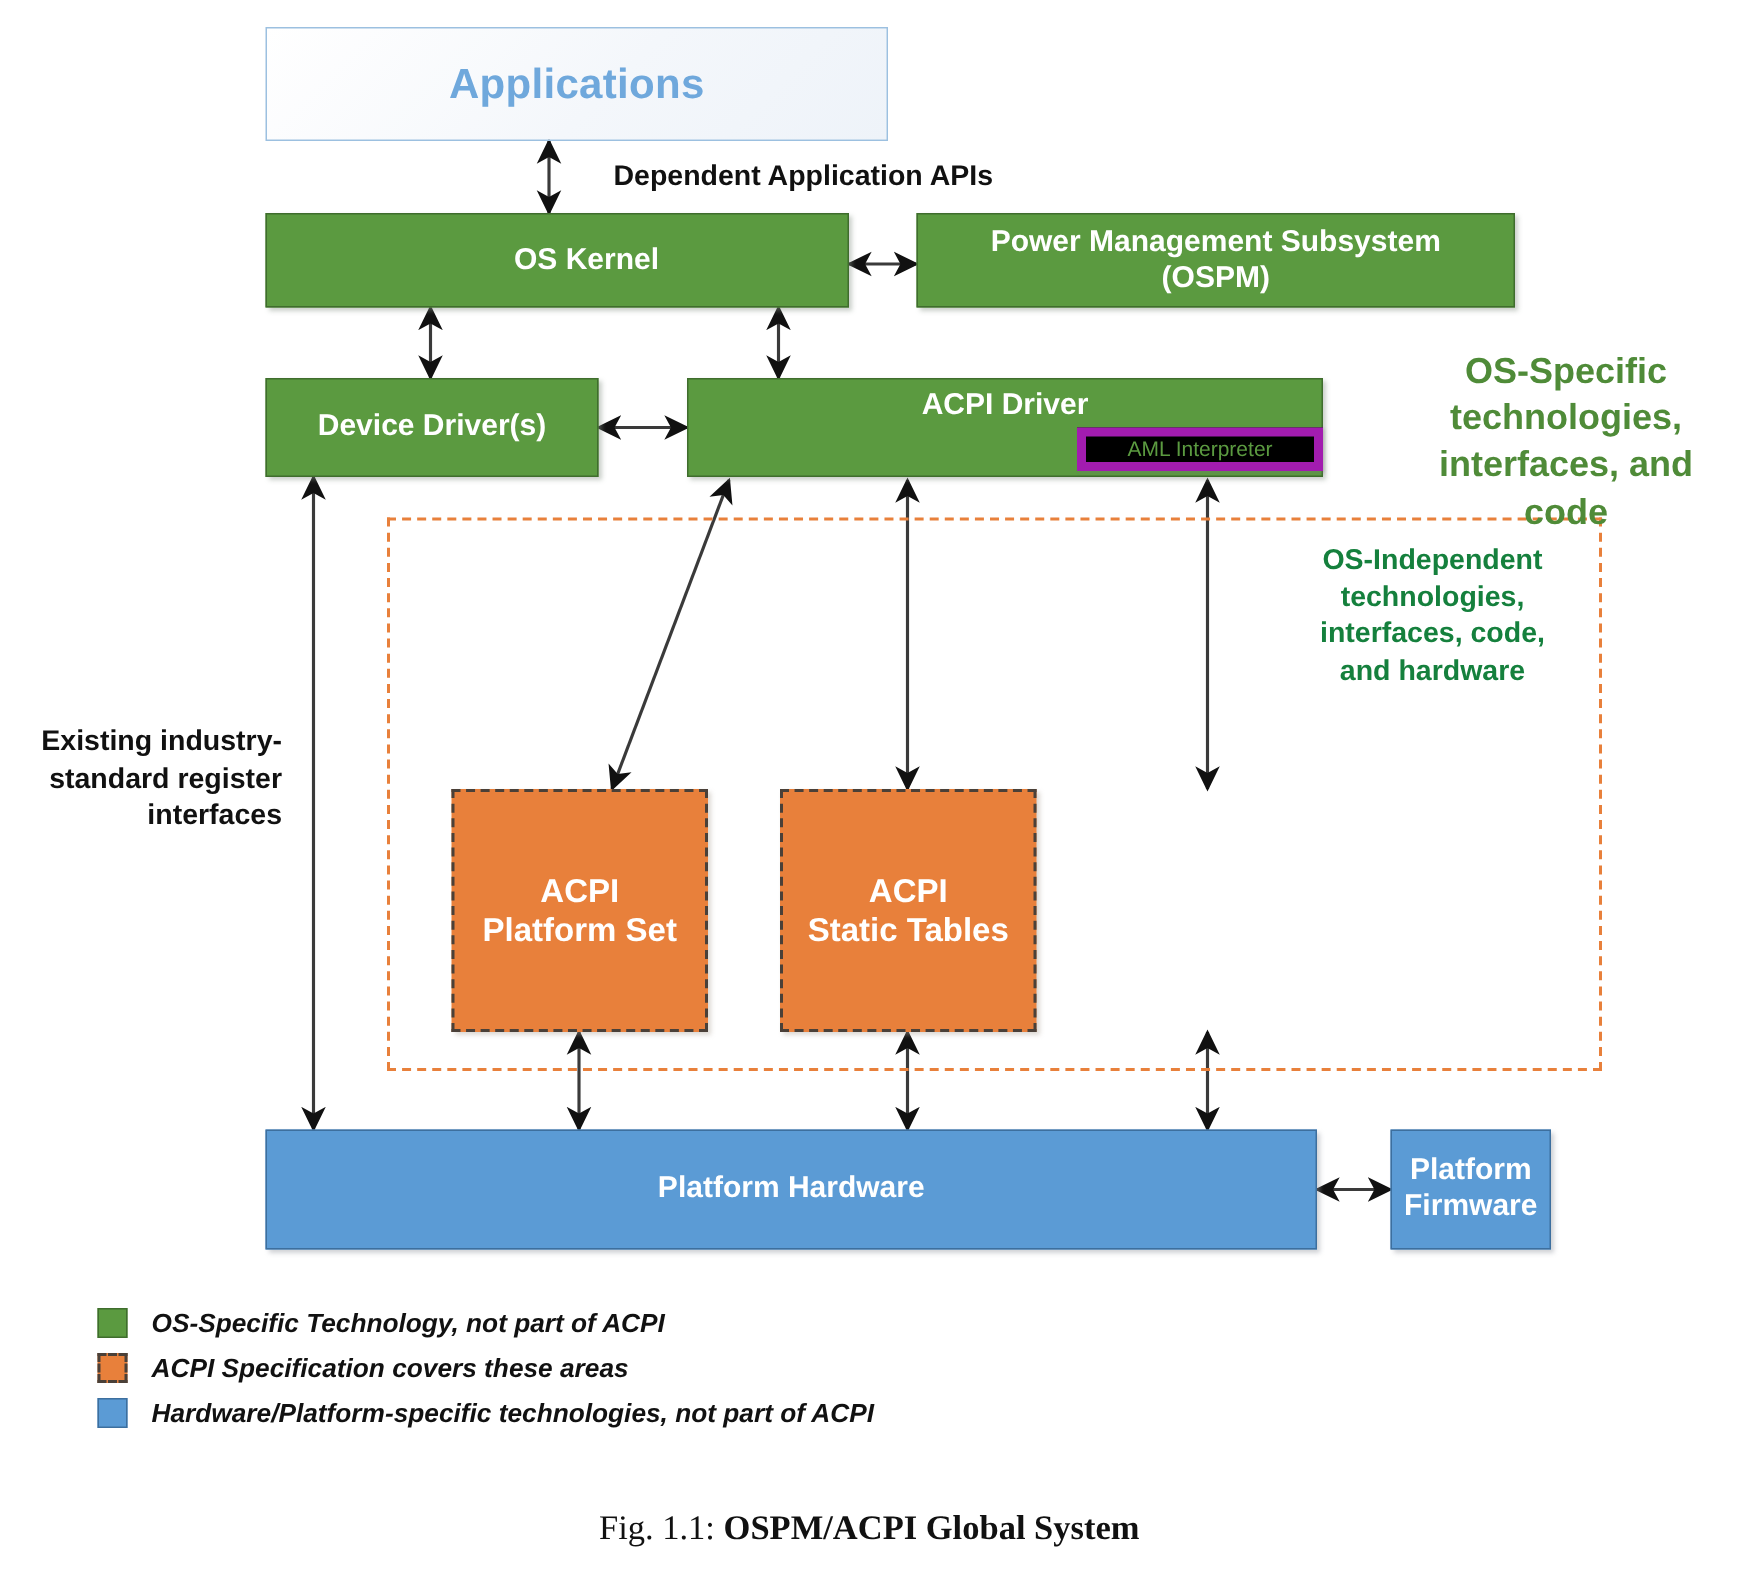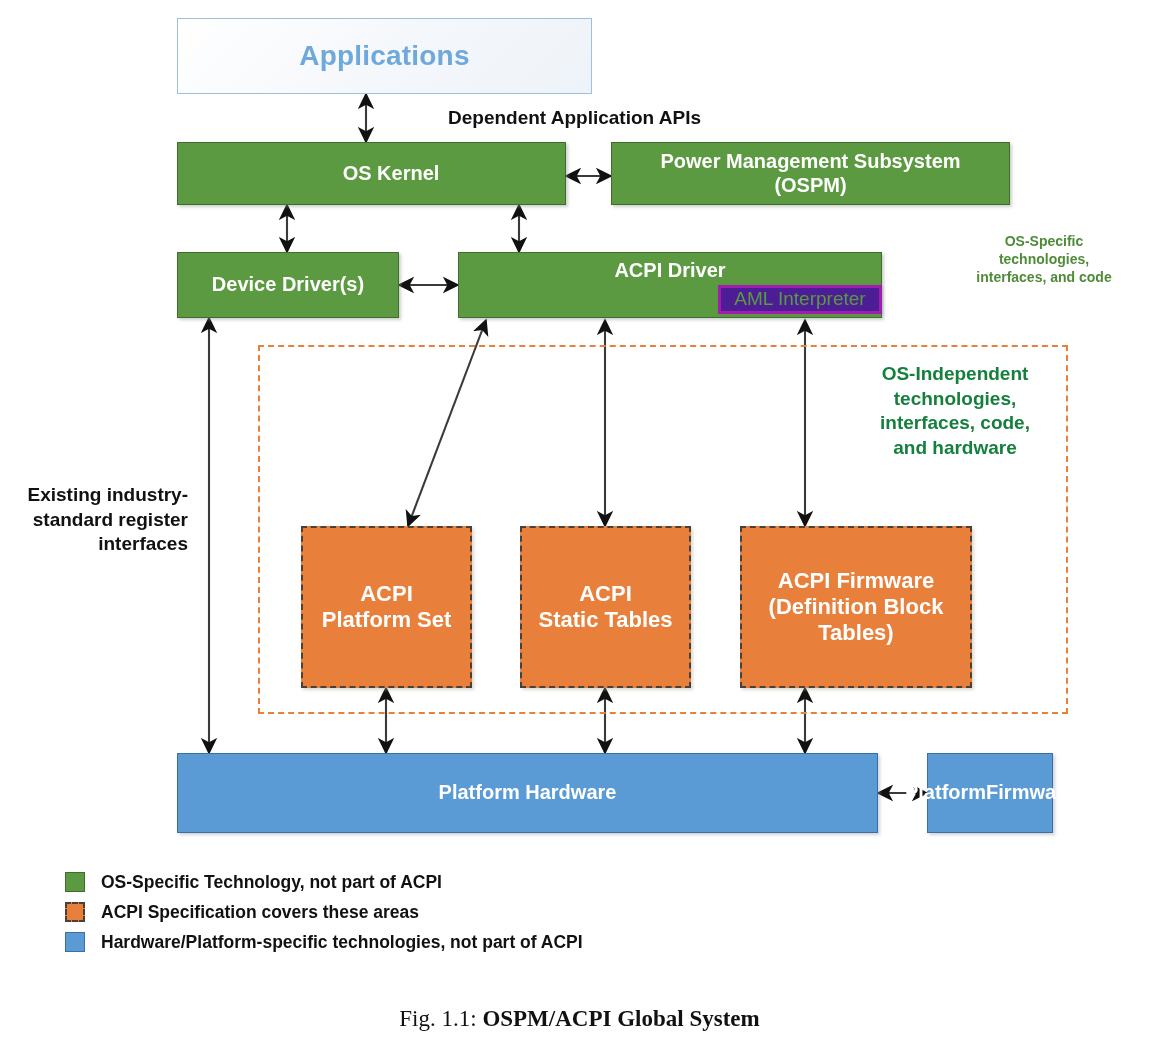--- a/index.html
+++ b/index.html
@@ -57,36 +57,36 @@
 
   .box-blue {
     background: #5b9bd5;
     border: 1px solid #3d6f9e;
     color: #ffffff;
     font-size: 20px;
     box-shadow: 2px 2px 3px rgba(150,155,165,.45);
   }
 
   .box-aml {
-    background: #4c1d95;
-    border: 3px solid #a21caf;
+    background: #000000;
+    border: 6px solid #a21caf;
     color: #5b9a40;
-    font-size: 19px;
+    font-size: 14px;
     font-weight: normal;
     box-shadow: 1px 1px 2px rgba(120,120,120,.35);
   }
 
   
   .label {
     position: absolute;
     font-weight: bold;
     line-height: 1.3;
   }
   .label-dark   { color: #111111; font-size: 19px; }
-  .label-green  { color: #4f8b38; font-size: 14px; text-align: center; }
+  .label-green  { color: #4f8b38; font-size: 24px; text-align: center; }
   .label-orange { color: #15803d; font-size: 19px; text-align: center; }
 
   
   .region-dashed {
     position: absolute;
     box-sizing: border-box;
     border: 2px dashed #e8803b;
     background: transparent;
   }
 
@@ -205,36 +205,31 @@
   <div class="box box-orange" style="left:301px; top:526px; width:171px; height:162px; flex-direction:column;">
     <span>ACPI</span>
     <span>Platform Set</span>
   </div>
 
   <div class="box box-orange" style="left:520px; top:526px; width:171px; height:162px; flex-direction:column;">
     <span>ACPI</span>
     <span>Static Tables</span>
   </div>
 
-  <div class="box box-orange" style="left:740px; top:526px; width:232px; height:162px; flex-direction:column;">
-    <span>ACPI Firmware</span>
-    <span>(Definition Block</span>
-    <span>Tables)</span>
-  </div>
 
   <div class="box box-blue" style="left:177px; top:753px; width:701px; height:80px;">
     <span>Platform Hardware</span>
   </div>
 
-  <div class="box box-blue" style="left:927px; top:753px; width:126px; height:80px; flex-direction:row;">
+  <div class="box box-blue" style="left:927px; top:753px; width:107px; height:80px; flex-direction:column;">
     <span>Platform</span>
     <span>Firmware</span>
   </div>
 
-  <div class="label label-dark" style="left:409px; top:106px;margin-left:39px;">
+  <div class="label label-dark" style="left:409px; top:106px;">
     <span>Dependent Application APIs</span>
   </div>
 
   <div class="label label-green" style="left:930px; top:232px; width:228px;">
     <div>OS-Specific</div>
     <div>technologies,</div>
     <div>interfaces, and code</div>
   </div>
 
   <div class="label label-orange" style="left:860px; top:362px; width:190px;">
@@ -243,21 +238,21 @@
     <div>interfaces, code,</div>
     <div>and hardware</div>
   </div>
 
   <div class="label label-dark" style="left:18px; top:483px; width:170px; text-align:right;">
     <div>Existing industry-</div>
     <div>standard register</div>
     <div>interfaces</div>
   </div>
 
-  <div id="legend" style="left:65px; top:867px;">
+  <div id="legend" style="left:65px; top:867px;font-style:italic;">
 
     <div class="legend-row">
       <span class="swatch swatch-green"></span>
       <span class="legend-text">OS-Specific Technology, not part of ACPI</span>
     </div>
 
     <div class="legend-row">
       <span class="swatch swatch-orange"></span>
       <span class="legend-text">ACPI Specification covers these areas</span>
     </div>

